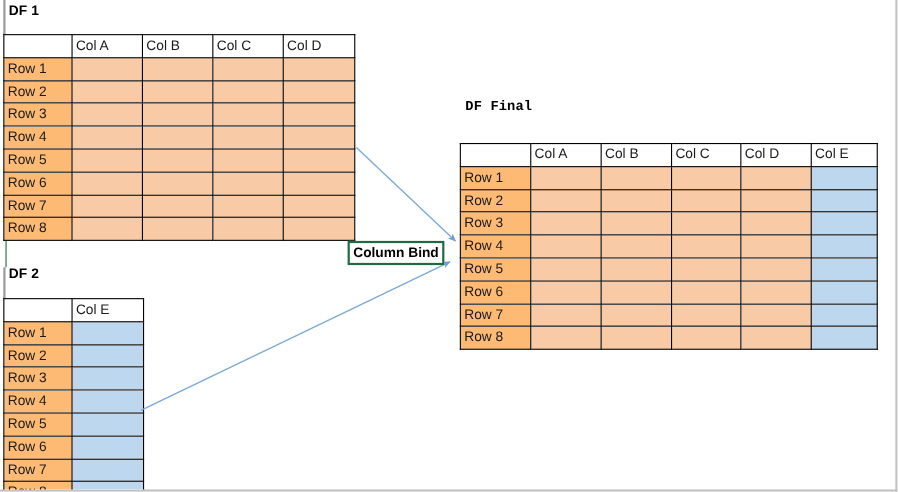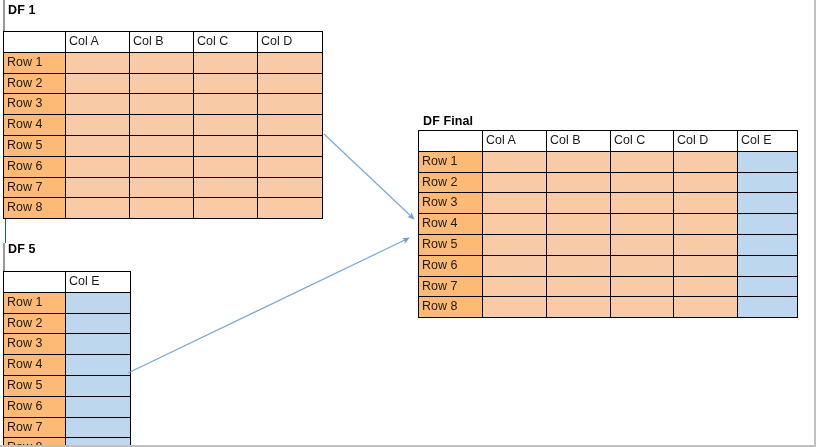--- a/index.html
+++ b/index.html
@@ -167,21 +167,21 @@
         <tr>
           <td class="rowlab">Row 8</td>
           <td class="peach"></td>
           <td class="peach"></td>
           <td class="peach"></td>
           <td class="peach"></td>
         </tr>
       </tbody>
   </table>
 
-  <div class="tbl-title" style="left:8px; top:242px;">DF 5</div>
+  <div class="tbl-title" style="left:8px; top:242px;">DF 2</div>
   <table class="grid" id="tbl-df2" style="left:3px; top:261px; width:127px;">
     <colgroup>
       <col style="width:62px">
         <col style="width:65px">
     </colgroup>
     <tbody>
         <tr>
           <td class="hdr-blank"></td>
           <td class="hdr">Col E</td>
         </tr>
@@ -213,21 +213,21 @@
           <td class="rowlab">Row 7</td>
           <td class="blue"></td>
         </tr>
         <tr>
           <td class="rowlab">Row 8</td>
           <td class="blue"></td>
         </tr>
       </tbody>
   </table>
 
-  <div class="tbl-title" style="left:423px; top:114px;">DF Final</div>
+  <div class="tbl-title" style="left:423px; top:90px;font-family:Liberation Mono, monospace;">DF Final</div>
   <table class="grid" id="tbl-dffinal" style="left:418px; top:120px; width:379px;">
     <colgroup>
       <col style="width:64px">
         <col style="width:64px">
         <col style="width:64px">
         <col style="width:63px">
         <col style="width:64px">
         <col style="width:60px">
     </colgroup>
     <tbody>
@@ -309,14 +309,15 @@
   <svg class="connectors" viewBox="0 0 816 447">
     <defs>
       <marker id="arrowhead" markerWidth="7" markerHeight="7" refX="5.4" refY="3" orient="auto">
         <path d="M0,0.3 L6,3 L0,5.7 L1.5,3 Z" fill="#6f9fce"></path>
       </marker>
     </defs>
     <line x1="324" y1="134" x2="414" y2="219" stroke="#7aa9d6" stroke-width="1.2" marker-end="url(#arrowhead)"></line>
     <line x1="128" y1="373" x2="409" y2="238" stroke="#7aa9d6" stroke-width="1.2" marker-end="url(#arrowhead)"></line>
   </svg>
 
+  <div class="bind-box" style="left:316px; top:219px; width:88px; height:22px;">Column Bind</div>
 
 </div>
 
 </body></html>

